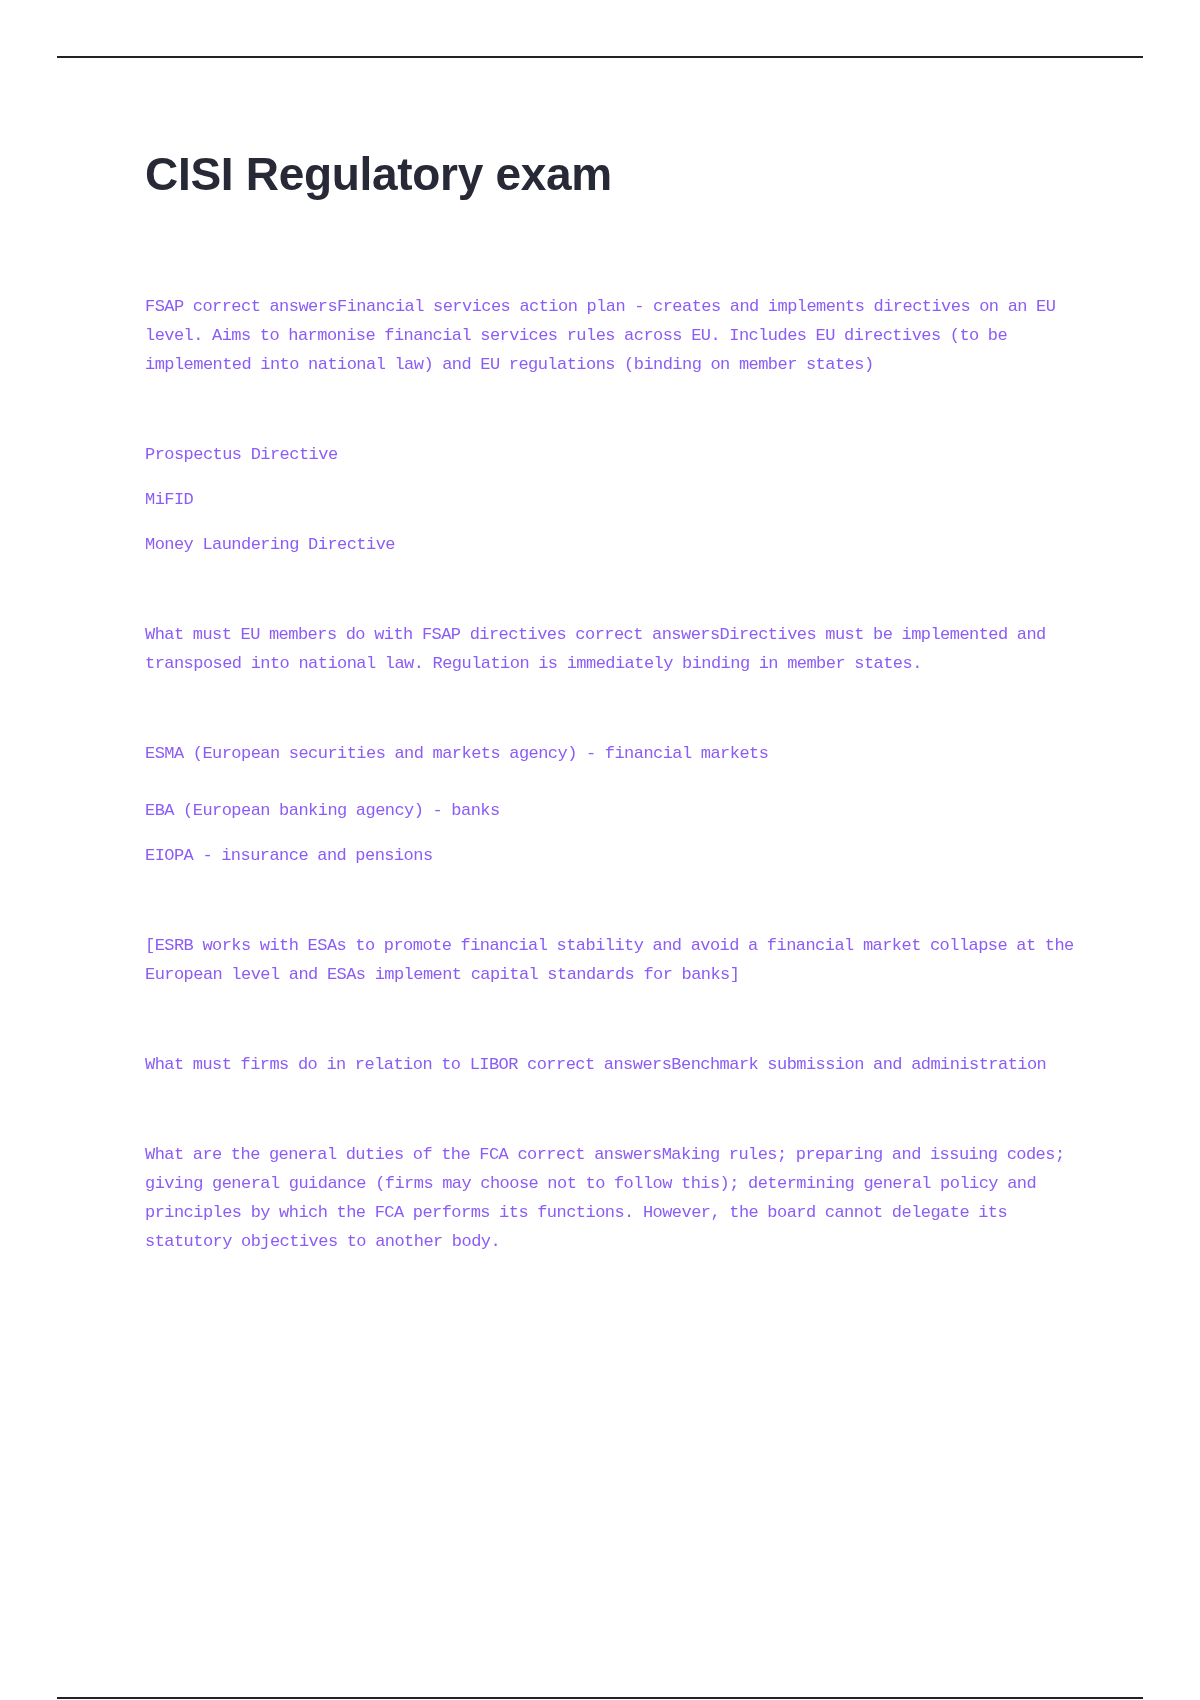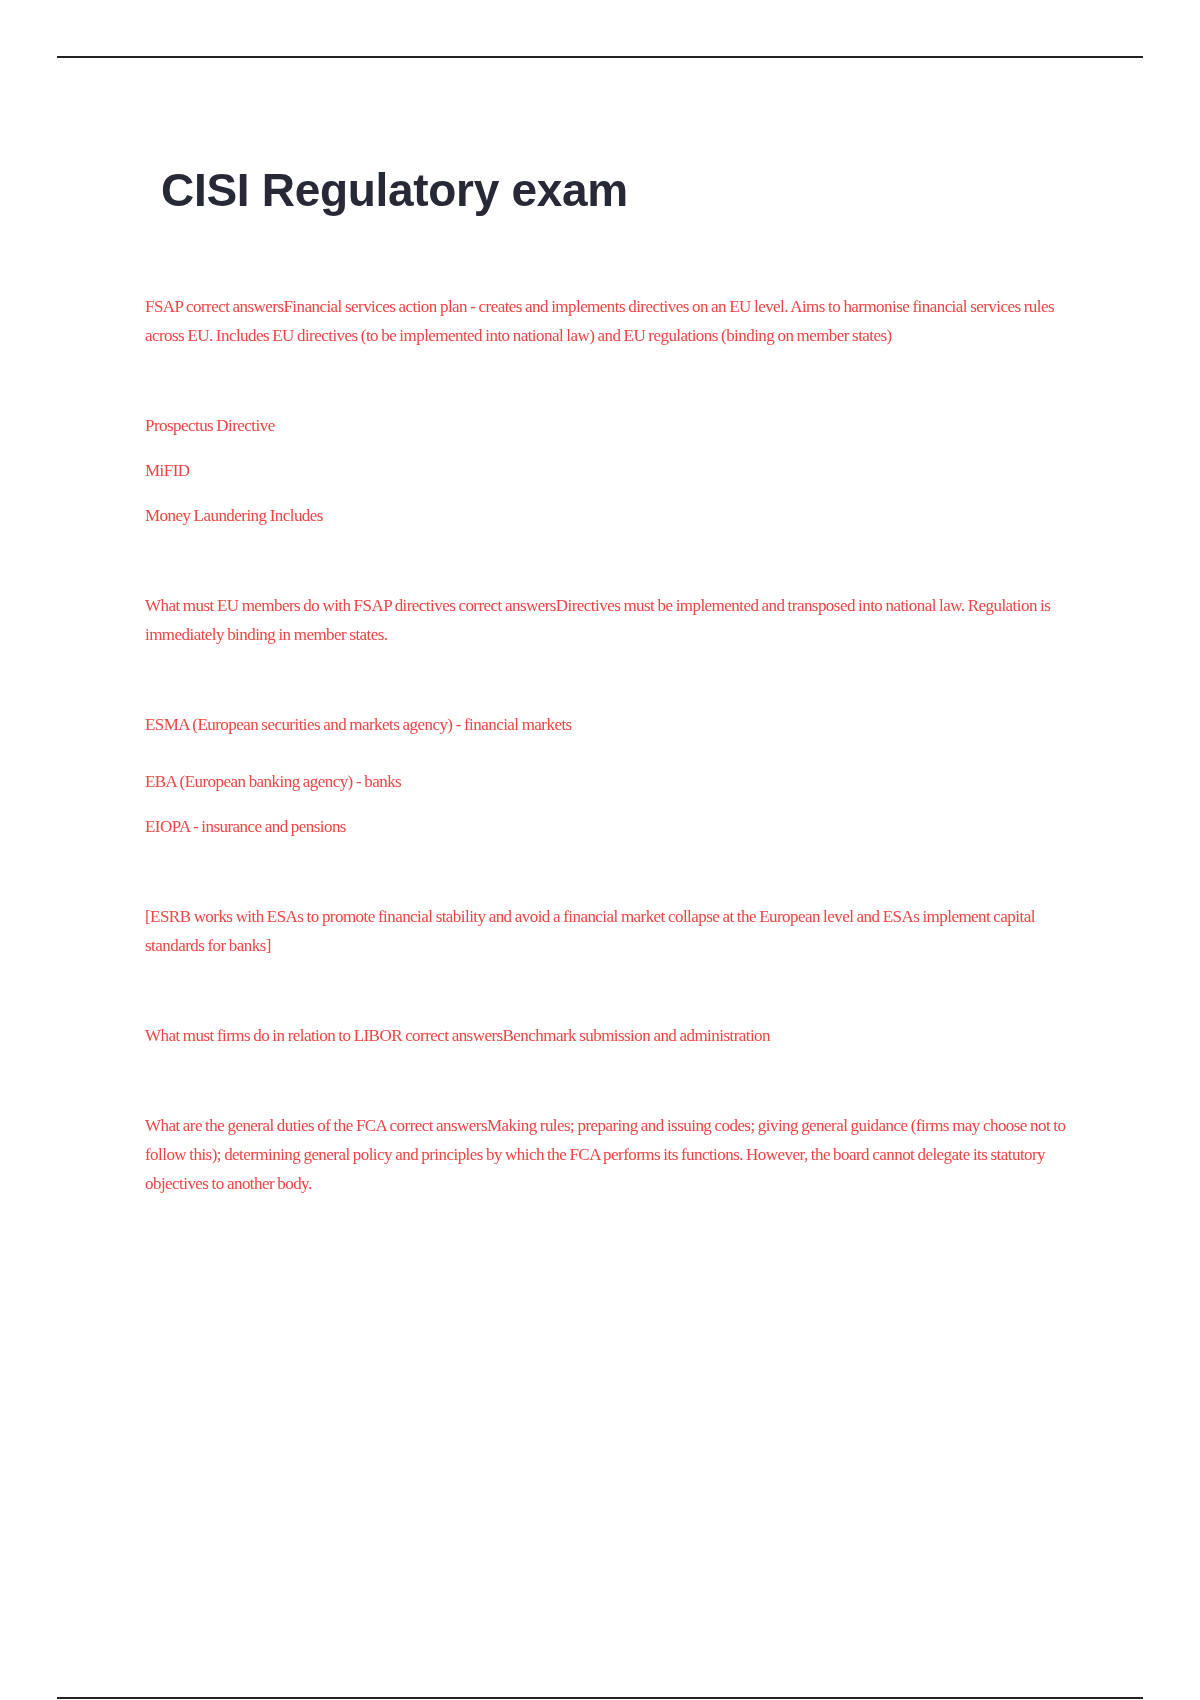--- a/index.html
+++ b/index.html
@@ -1,42 +1,42 @@
 <!DOCTYPE html>
 <html><head>
   <meta charset="utf-8">
   <style>
     html, body { margin: 0; padding: 0; background: #ffffff; }
     body { width: 1200px; height: 1700px; position: relative; overflow: hidden; font-family: "Liberation Sans", sans-serif; color: #222222; }
     .rule { position: absolute; left: 57px; width: 1086px; height: 2px; background: #222222; }
     .rule.top { top: 56px; }
     .rule.bottom { top: 1697px; }
-    .title { position: absolute; left: 145px; top: 146px; margin: 16px; font-family: "Liberation Sans", sans-serif; font-weight: bold; font-size: 46px; line-height: 56px; color: #272a36; letter-spacing: -0.3px; }
-    .content { position: absolute; left: 145px; top: 292px; width: 950px; font-family: Liberation Serif, serif; font-size: 17px; color: #ef4444; }
+    .title { position: absolute; left: 145px; top: 146px; margin: 0; font-family: "Liberation Sans", sans-serif; font-weight: bold; font-size: 46px; line-height: 56px; color: #272a36; letter-spacing: -0.3px; }
+    .content { position: absolute; left: 145px; top: 292px; width: 950px; font-family: Liberation Mono, monospace; font-size: 17px; color: #8b5cf6; }
     .block { margin: 0; }
     .para { margin: 0; line-height: 29px; letter-spacing: -0.55px; word-spacing: -0.5px; }
     .line { margin: 0; line-height: 29px; letter-spacing: -0.55px; word-spacing: -0.5px; }
   </style>
 </head>
 <body>
 
 <div class="rule top"></div>
 
 <h1 class="title">CISI Regulatory exam</h1>
 
 <div class="content">
 
   <div class="block" style="top:0">
     <p class="para">FSAP correct answersFinancial services action plan - creates and implements directives on an EU level. Aims to harmonise financial services rules across EU. Includes EU directives (to be implemented into national law) and EU regulations (binding on member states)</p>
   </div>
 
   <div class="block" style="margin-top:61px">
     <p class="line" style="margin-top:16px">Prospectus Directive</p>
     <p class="line" style="margin-top:16px">MiFID</p>
-    <p class="line" style="margin-top:16px">Money Laundering Includes</p>
+    <p class="line" style="margin-top:16px">Money Laundering Directive</p>
   </div>
 
   <div class="block" style="margin-top:61px">
     <p class="para">What must EU members do with FSAP directives correct answersDirectives must be implemented and transposed into national law. Regulation is immediately binding in member states.</p>
   </div>
 
 
   <div class="block" style="margin-top:61px">
     <p class="line" style="margin-top:16px">ESMA (European securities and markets agency) - financial markets</p>
     <p class="line" style="margin-top:28px">EBA (European banking agency) - banks</p>

